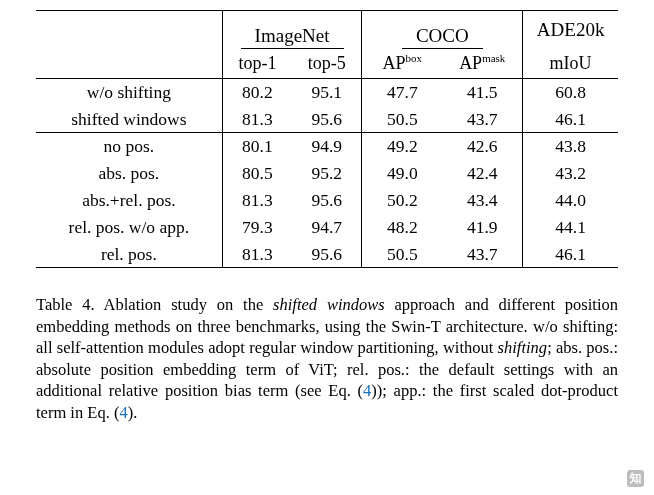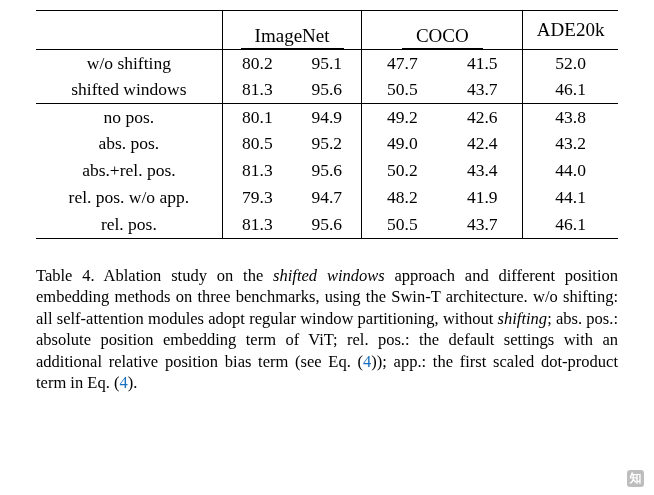--- a/index.html
+++ b/index.html
@@ -121,28 +121,36 @@
         <td colspan="2" class="vline-l">
           <span class="grp-underline">ImageNet</span>
         </td>
         <td colspan="2" class="vline-l">
           <span class="grp-underline">COCO</span>
         </td>
         <td class="vline-l">
           <span>ADE20k</span>
         </td>
       </tr>
+      <tr class="hdr-sub">
+        <td></td>
+        <td class="vline-l">top-1</td>
+        <td>top-5</td>
+        <td class="vline-l"><span>AP</span><sup>box</sup></td>
+        <td><span>AP</span><sup>mask</sup></td>
+        <td class="vline-l">mIoU</td>
+      </tr>
 
       <tr class="row hline">
         <td class="row-label">w/o shifting</td>
         <td class="vline-l">80.2</td>
         <td>95.1</td>
         <td class="vline-l">47.7</td>
         <td>41.5</td>
-        <td class="vline-l">52.0</td>
+        <td class="vline-l">60.8</td>
       </tr>
       <tr class="row b">
         <td class="row-label">shifted windows</td>
         <td class="vline-l">81.3</td>
         <td>95.6</td>
         <td class="vline-l">50.5</td>
         <td>43.7</td>
         <td class="vline-l">46.1</td>
       </tr>
 

